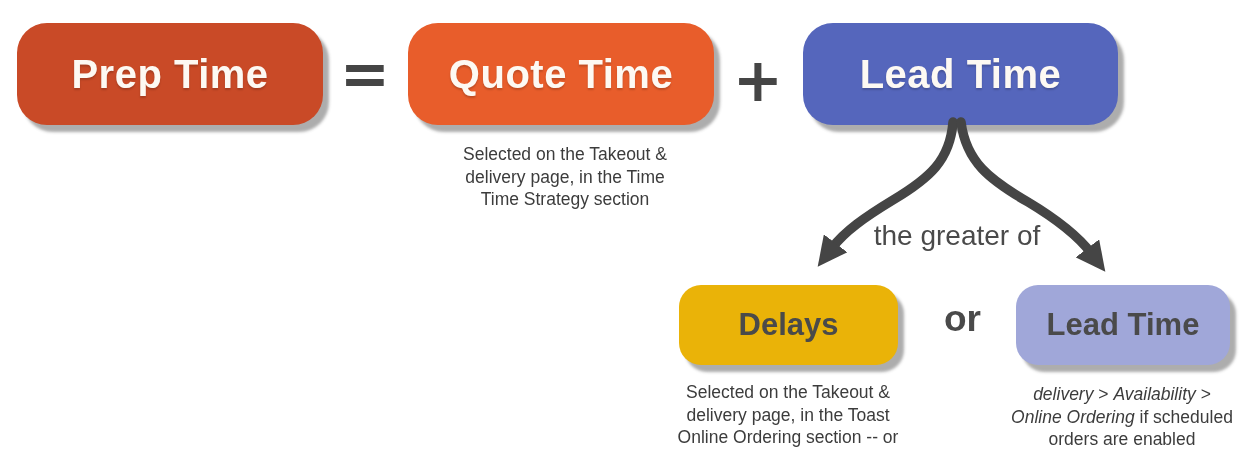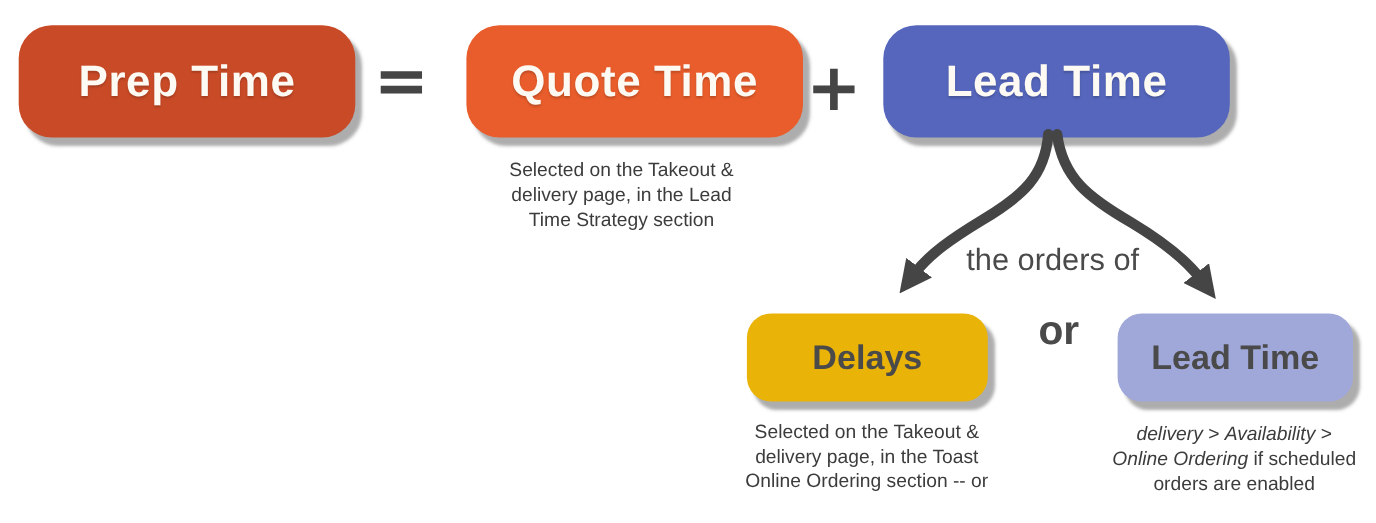--- a/index.html
+++ b/index.html
@@ -54,21 +54,21 @@
   .caption .i { font-style: italic; }
   .connector-label {
     position: absolute;
     left: 837px; top: 220px; width: 240px;
     text-align: center;
     font-size: 28px;
     color: #4a4a4a;
   }
   .or-label {
     position: absolute;
-    left: 915px; top: 280px; width: 95px;
+    left: 915px; top: 298px; width: 95px;
     text-align: center;
     font-size: 37px;
     font-weight: 700;
     color: #4a4a4a;
   }
   #arrows-svg {
     position: absolute;
     left: 0; top: 0;
     pointer-events: none;
   }
@@ -77,47 +77,47 @@
 <body>
 
 <div id="canvas">
 
   <div class="box box-lg" style="left: 17px; background-color: rgb(201, 74, 39);">
     <span class="box-label-lg">Prep Time</span>
   </div>
 
   <div class="operator" style="left:338px; top:44px; width:54px;">=</div>
 
-  <div class="box box-lg" style="left: 424px; background-color: rgb(232, 93, 43);">
+  <div class="box box-lg" style="left: 408px; background-color: rgb(232, 93, 43);">
     <span class="box-label-lg">Quote Time</span>
   </div>
 
   <div class="operator" style="left:730px; top:50px; width:56px;">+</div>
 
   <div class="box box-lg" style="left: 803px; width: 315px; background-color: rgb(85, 102, 188);">
     <span class="box-label-lg">Lead Time</span>
   </div>
 
   <div class="caption" style="left:445px; top:143px;">
       <div><span>Selected on the </span><span class="b">Takeout &amp;</span></div>
-      <div><span class="b">delivery</span><span> page, in the </span><span class="b">Lead</span></div>
+      <div><span class="b">delivery</span><span> page, in the </span><span class="b">Time</span></div>
       <div><span class="b">Time Strategy</span><span> section</span></div>
     </div>
 
   <svg id="arrows-svg" width="1251" height="475" viewBox="0 0 1251 475">
     <defs>
       <marker id="ah" viewBox="0 0 10 10" refX="2" refY="5" markerWidth="3.1" markerHeight="3.1" orient="auto">
         <path d="M0,0 L10,5 L0,10 Z" fill="#454545"></path>
       </marker>
     </defs>
     <path d="M 953,122 C 950,160 930,178 893,200 C 865,217 845,231 832,248" fill="none" stroke="#454545" stroke-width="9.5" stroke-linecap="round" marker-end="url(#ah)"></path>
     <path d="M 961,122 C 966,162 990,180 1028,202 C 1058,220 1078,236 1091,253" fill="none" stroke="#454545" stroke-width="9.5" stroke-linecap="round" marker-end="url(#ah)"></path>
   </svg>
 
-  <div class="connector-label">the orders of</div>
+  <div class="connector-label">the greater of</div>
 
   <div class="box box-sm" style="left: 679px; width: 219px; background-color: #eab308;">
     <span class="box-label-sm">Delays</span>
   </div>
 
   <div class="or-label">or</div>
 
   <div class="box box-sm" style="left: 1016px; width: 214px; background-color: rgb(160, 167, 217);">
     <span class="box-label-sm">Lead Time</span>
   </div>

